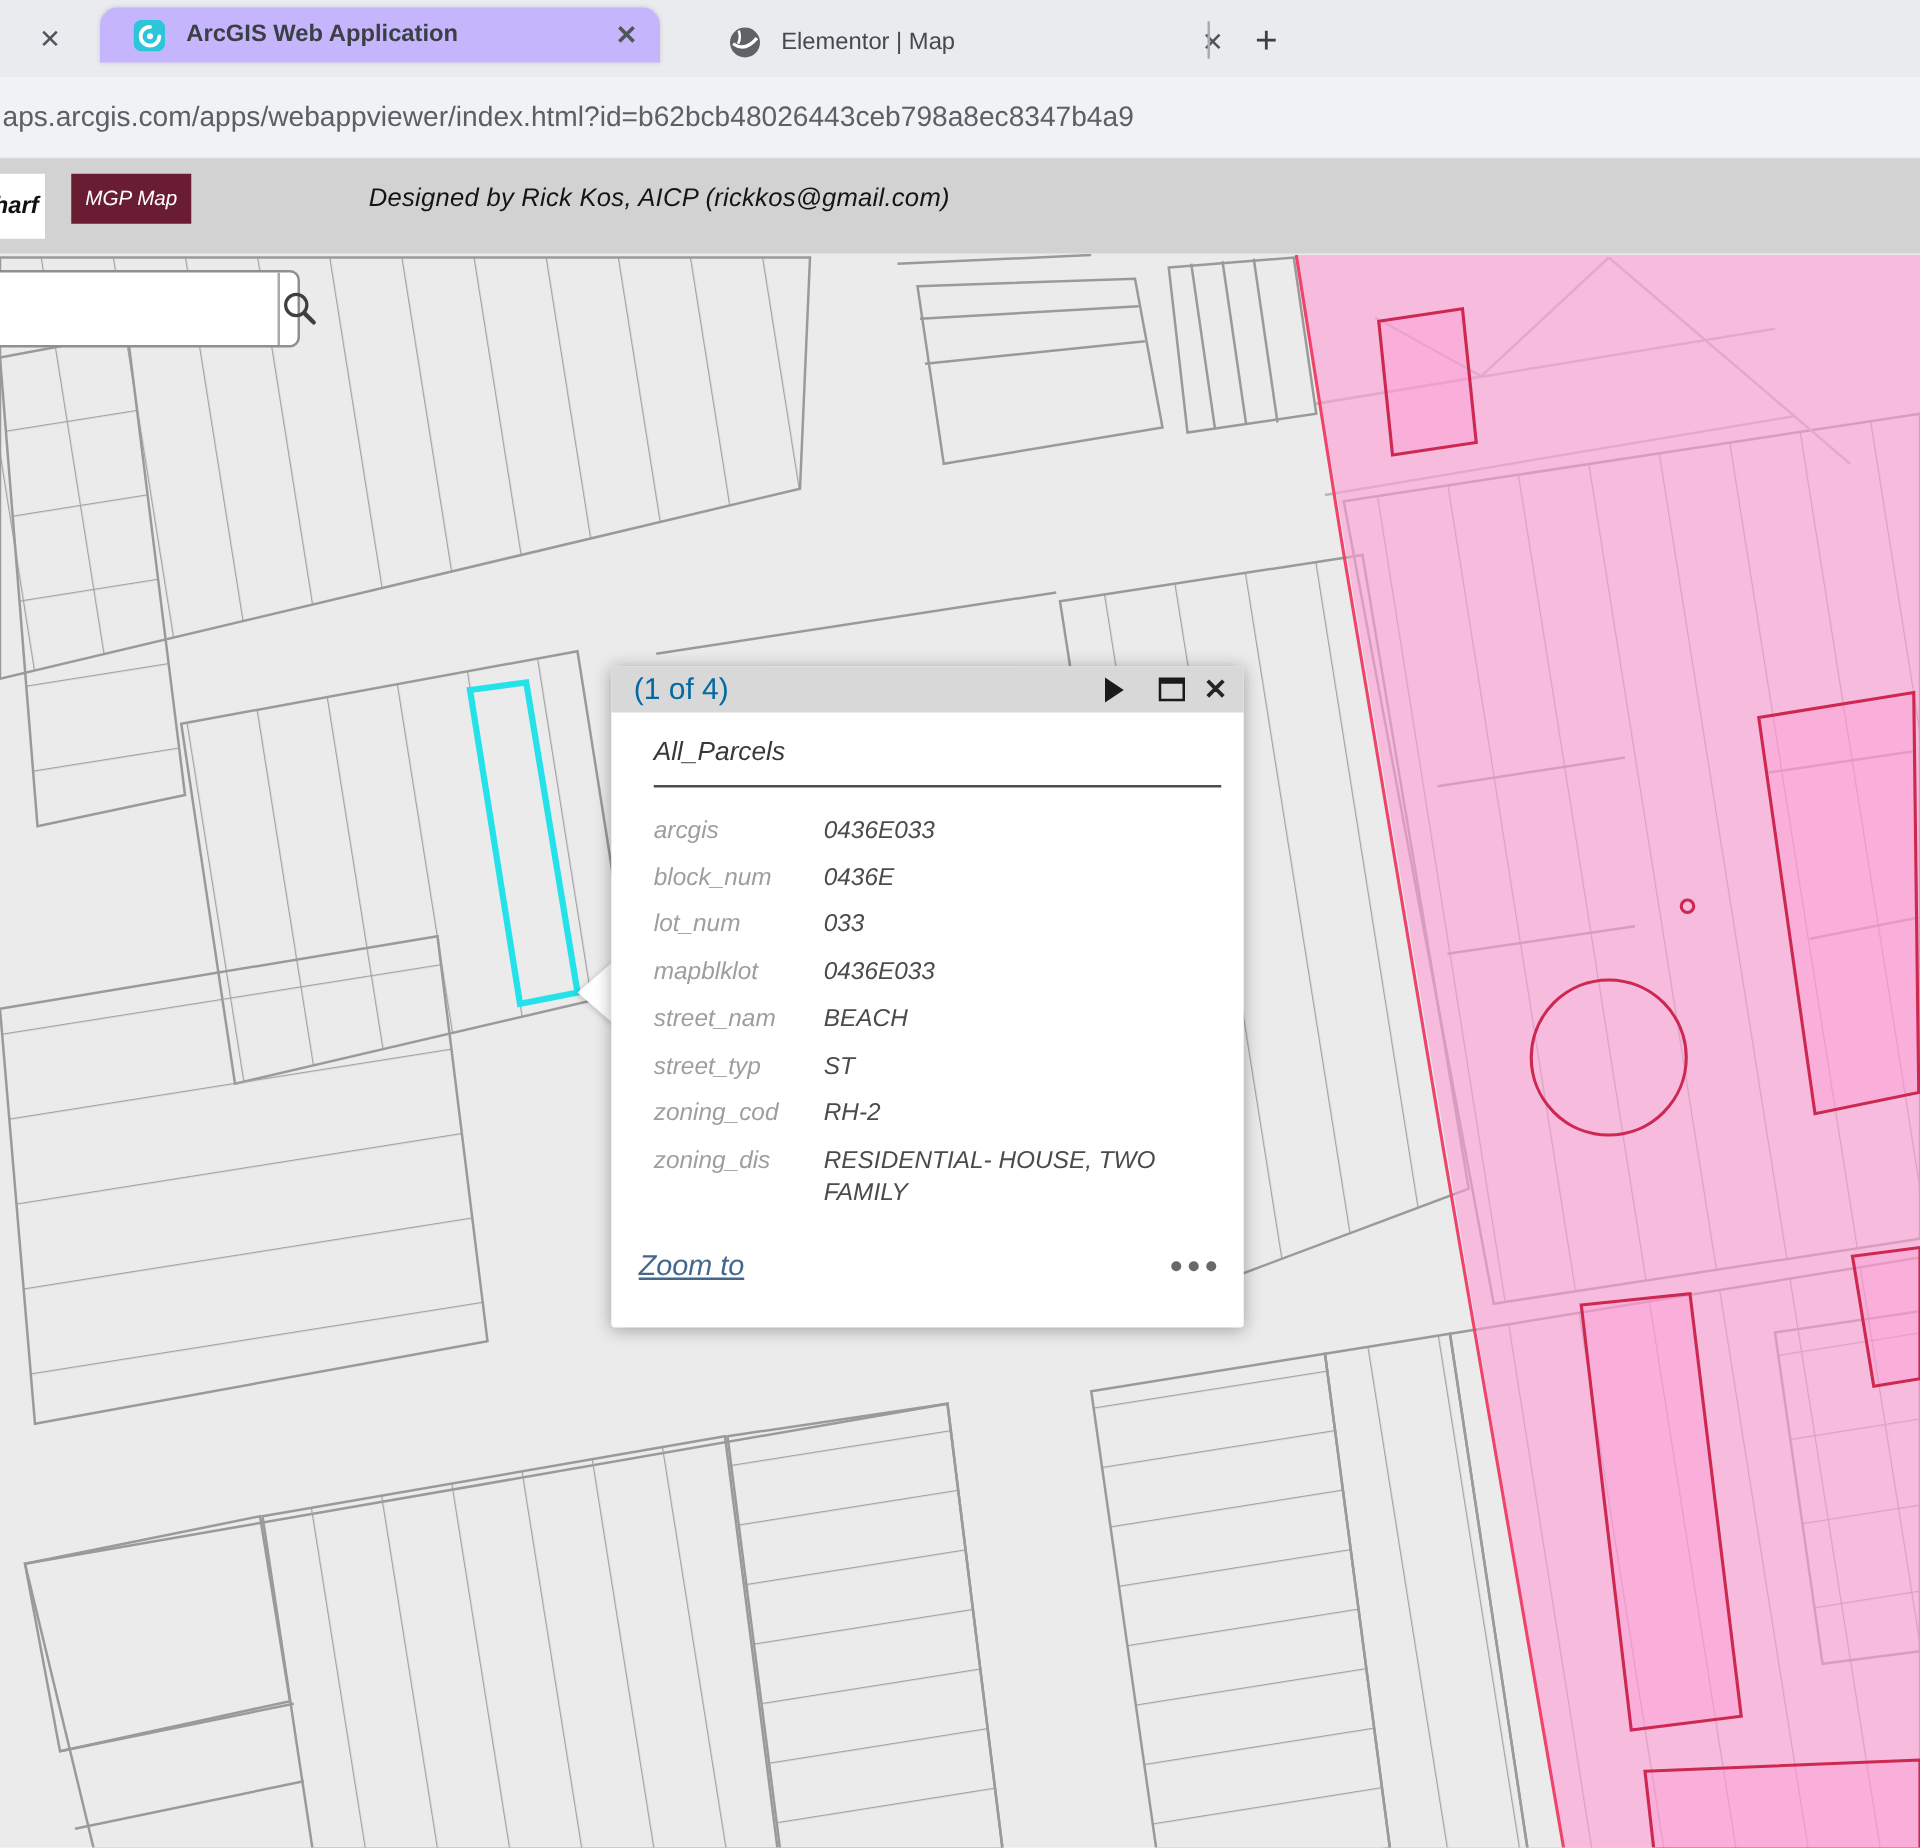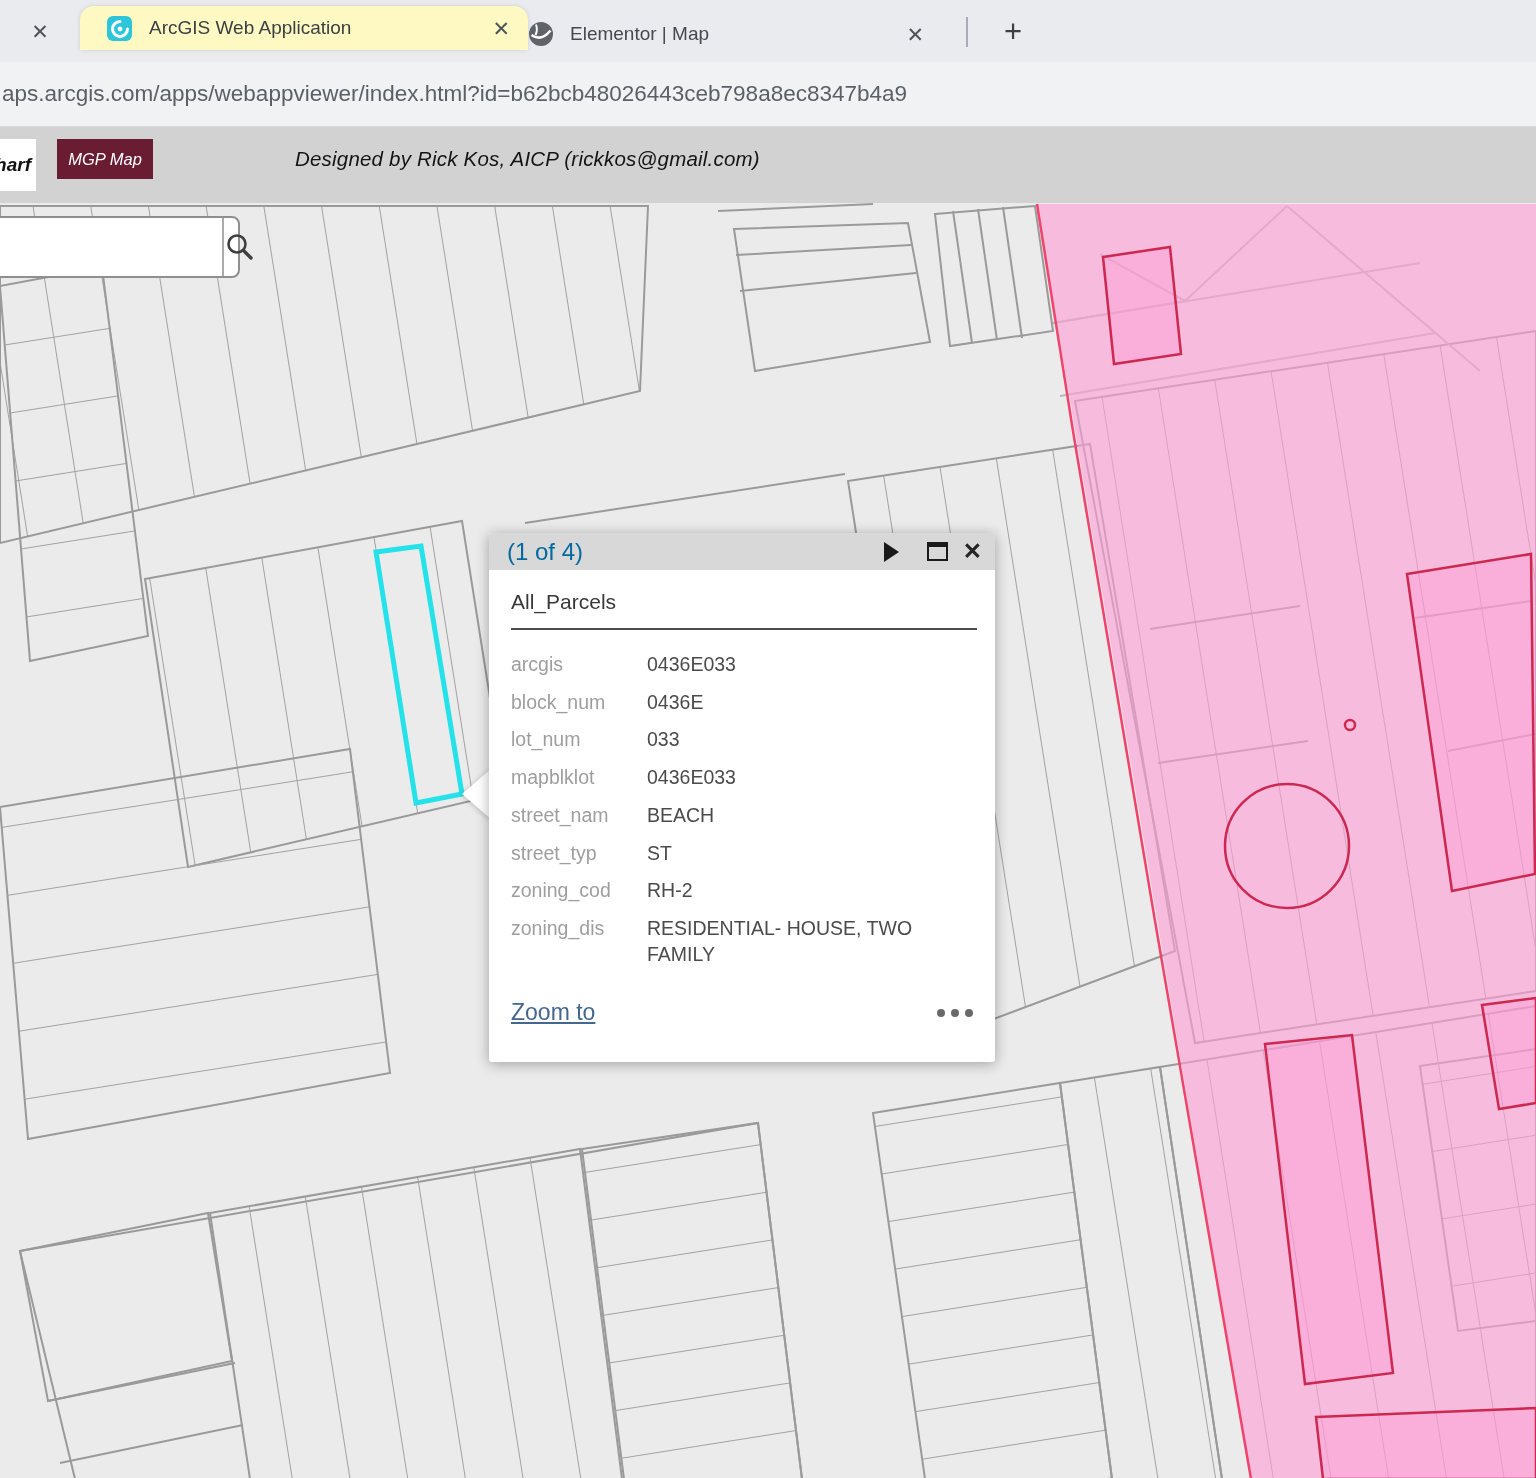--- a/index.html
+++ b/index.html
@@ -1,26 +1,26 @@
 <!DOCTYPE html>
 <html><head>
 <meta charset="utf-8">
 <style>
   html,body{margin:0;padding:0;width:1536px;height:1478px;overflow:hidden;
     font-family:"Liberation Sans",sans-serif;background:#fff;}
   
   #tabstrip{position:absolute;left:0;top:0;width:1536px;height:62px;background:#e9ebee;}
   .tab-close{color:#50555b;font-size:21px;line-height:1;cursor:pointer;}
   #left-partial-tab{position:absolute;left:0;top:0;width:80px;height:62px;display:flex;align-items:center;justify-content:center;}
-  #active-tab{position:absolute;left:80px;top:6px;width:448px;height:44px;background:#fef9c3;
-    border-radius:14px 14px 0 0;display:flex;align-items:center;box-shadow:0 0 4px rgba(0,0,0,.12);}
+  #active-tab{position:absolute;left:80px;top:6px;width:448px;height:44px;background:#c4b5fd;
+    border-radius:14px 14px 0 0;display:flex;align-items:center;box-shadow:0 0 4px rgba(0,0,0,.12);font-weight:bold;}
   #active-tab .fav{margin-left:26px;}
   #active-tab .title{margin-left:16px;font-size:19px;color:#3b3f44;flex:1;white-space:nowrap;overflow:hidden;}
   #active-tab .tab-close{margin-right:18px;}
-  #inactive-tab{position:absolute;left:502px;top:6px;width:432px;height:56px;display:flex;align-items:center;}
+  #inactive-tab{position:absolute;left:557px;top:6px;width:432px;height:56px;display:flex;align-items:center;}
   #inactive-tab .fav{margin-left:26px;}
   #inactive-tab .title{margin-left:16px;font-size:19px;color:#45494e;flex:1;white-space:nowrap;}
   #inactive-tab .tab-close{margin-right:10px;}
   #tab-separator{position:absolute;left:966px;top:17px;width:2px;height:30px;background:#a8adb3;}
   #new-tab-button{position:absolute;left:993px;top:12px;width:40px;height:40px;font-size:31px;color:#3c4043;
     display:flex;align-items:center;justify-content:center;cursor:pointer;}
   #urlbar{position:absolute;left:0;top:62px;width:1536px;height:64px;background:#f0f2f4;
     display:flex;align-items:center;border-bottom:1px solid #d9dbde;}
   #url-text{font-size:22.5px;color:#5b6066;margin-left:2px;white-space:nowrap;}
   
@@ -42,21 +42,21 @@
   #search-btn{width:58px;border-left:2px solid #aaa;display:flex;align-items:center;justify-content:center;cursor:pointer;}
   
   #popup{position:absolute;left:489px;top:533px;width:506px;height:529px;background:#fff;
     border-radius:3px;box-shadow:0 2px 14px rgba(0,0,0,.32);z-index:10;}
   #popup-titlebar{height:37px;background:#d8d8d8;display:flex;align-items:center;border-radius:3px 3px 0 0;}
   #popup-pagination{font-size:24px;color:#0369a1;margin-left:18px;flex:1;}
   #next-btn{width:0;height:0;border-top:10px solid transparent;border-bottom:10px solid transparent;
     border-left:15px solid #1a1a1a;margin-right:28px;cursor:pointer;}
   #max-btn{width:17px;height:12px;border:2.5px solid #1a1a1a;border-top-width:5px;margin-right:15px;cursor:pointer;}
   #popup-close{font-size:23px;color:#242424;margin-right:13px;line-height:1;cursor:pointer;font-weight:600;}
-  #popup-body{padding:20px 18px 0 22px;position:relative;height:472px;box-sizing:border-box;}
+  #popup-body{padding:20px 18px 0 34px;position:relative;height:472px;box-sizing:border-box;font-style:italic;}
   #popup-title{font-size:21px;color:#383838;margin-bottom:14px;}
   #popup-hr{border:none;border-top:2px solid #4c4c4c;margin:0 0 22px 0;}
   .field-row{display:flex;margin-bottom:12px;font-size:19.5px;line-height:1.32;}
   .field-label{width:136px;color:#9e9e9e;flex-shrink:0;}
   .field-value{color:#4b4b4b;width:330px;}
   #popup-footer{position:absolute;left:22px;right:22px;bottom:16px;display:flex;align-items:center;justify-content:space-between;}
   #zoom-to{font-size:23px;color:#44678e;text-decoration:underline;cursor:pointer;}
   #more-options{display:flex;gap:6px;cursor:pointer;}
   #more-options i{width:8px;height:8px;border-radius:50%;background:#696969;}
   #popup-pointer{position:absolute;left:462px;top:768px;width:0;height:0;z-index:9;

